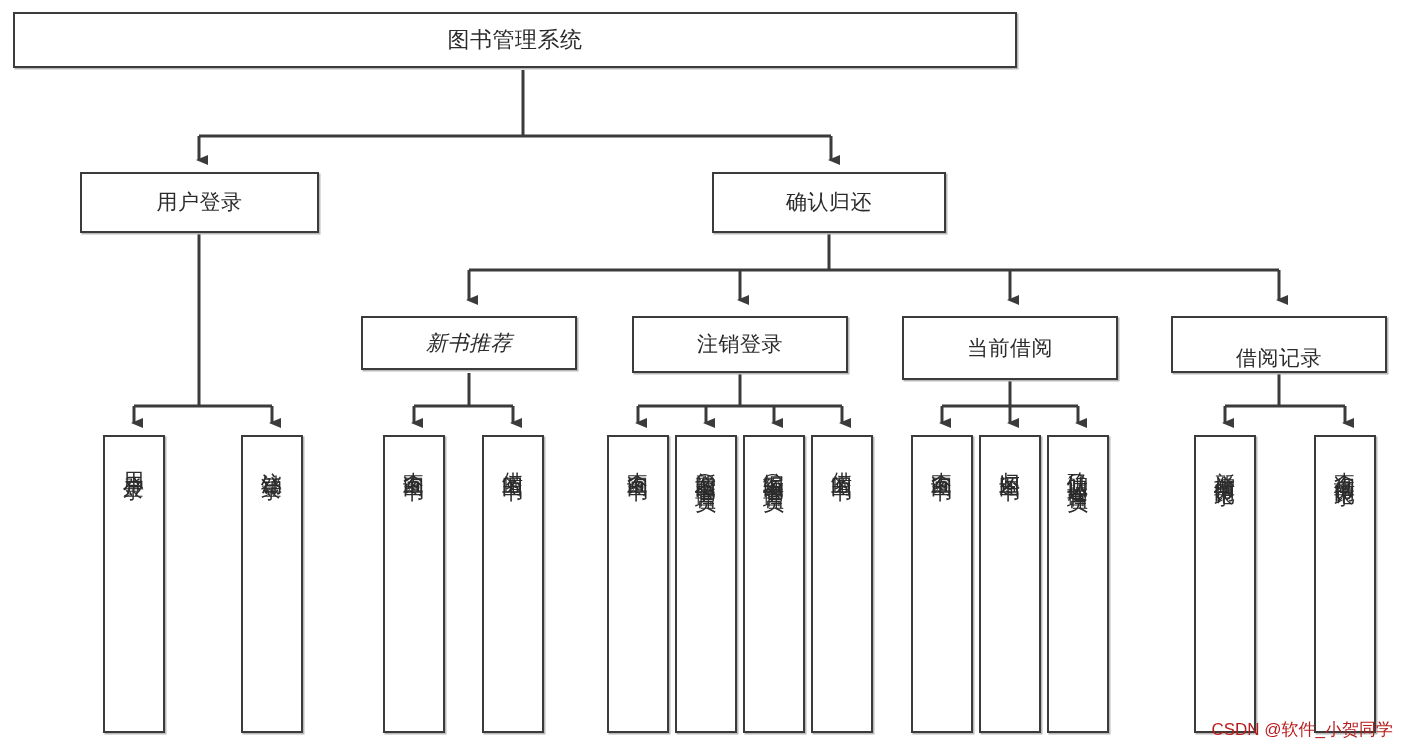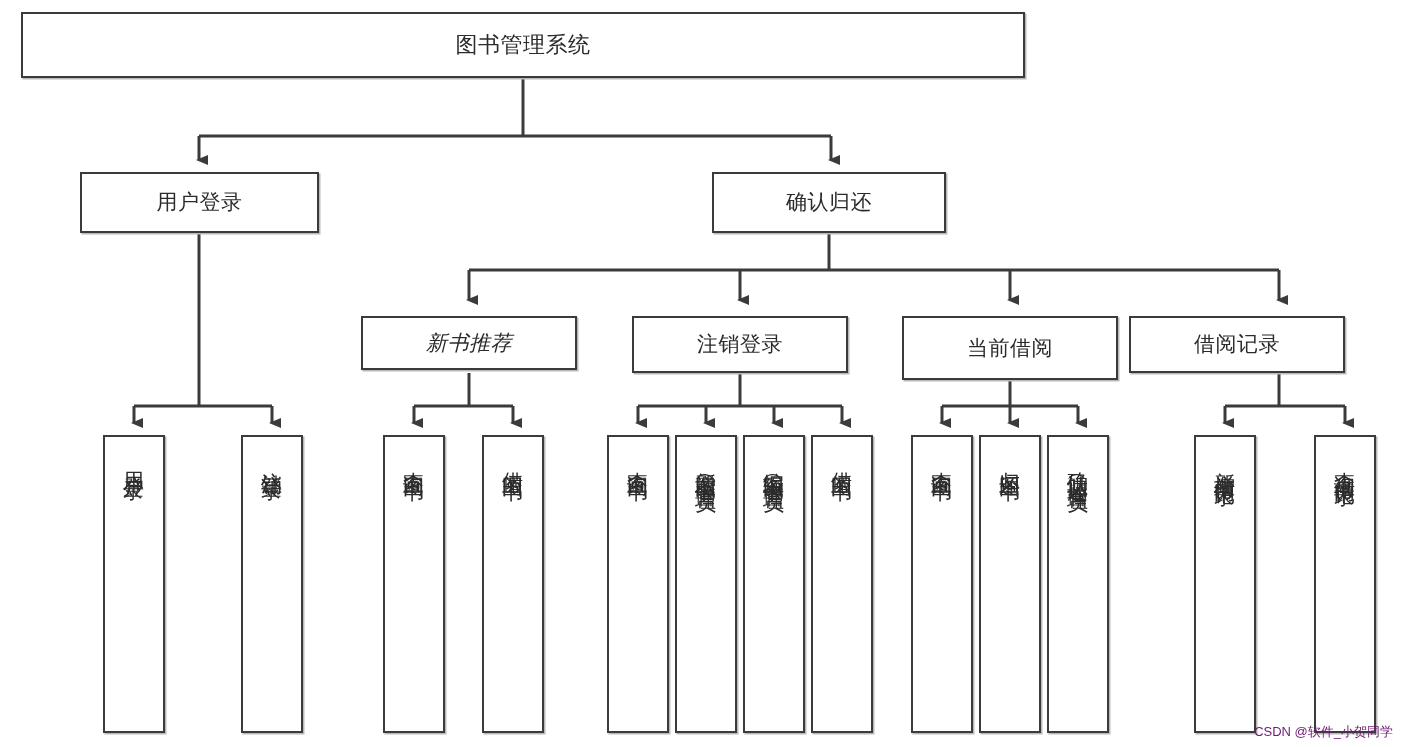--- a/index.html
+++ b/index.html
@@ -57,22 +57,22 @@
     text-orientation: upright;
     font-size: 21px;
     letter-spacing: 3px;
     line-height: 1;
     white-space: nowrap;
   }
   .watermark {
     position: absolute;
     right: 12px;
     bottom: 6px;
-    font-size: 13px;
-    color: #701a75;
+    font-size: 17px;
+    color: #b91c1c;
     z-index: 5;
     white-space: nowrap;
     font-family: "Liberation Sans", "DejaVu Sans", sans-serif;
   }
 </style>
 </head>
 <body>
 
 <div id="canvas">
 
@@ -119,21 +119,21 @@
       <path d="M1010,406 L1010,423" marker-end="url(#arrow)"></path>
       <path d="M1078,406 L1078,423" marker-end="url(#arrow)"></path>
 
       <path d="M1279,373 L1279,406"></path>
       <path d="M1225,406 L1345,406"></path>
       <path d="M1225,406 L1225,423" marker-end="url(#arrow)"></path>
       <path d="M1345,406 L1345,423" marker-end="url(#arrow)"></path>
     </g>
   </svg>
 
-  <div class="node horiz root" style="left:21px; top:12px; width:1004px; height:66px;">
+  <div class="node horiz root" style="left:13px; top:12px; width:1004px; height:56px;">
     <span class="lbl">图书管理系统</span>
   </div>
 
   <div class="node horiz" style="left:80px; top:172px; width:239px; height:61px;">
     <span class="lbl">用户登录</span>
   </div>
 
   <div class="node horiz" style="left:712px; top:172px; width:234px; height:61px;">
     <span class="lbl">确认归还</span>
   </div>
@@ -143,21 +143,21 @@
   </div>
 
   <div class="node horiz" style="left:632px; top:316px; width:216px; height:57px;">
     <span class="lbl">注销登录</span>
   </div>
 
   <div class="node horiz" style="left:902px; top:316px; width:216px; height:64px;">
     <span class="lbl">当前借阅</span>
   </div>
 
-  <div class="node horiz" style="left:1129px; top:316px; width:216px; height:57px;">
+  <div class="node horiz" style="left:1171px; top:316px; width:216px; height:57px;align-items:flex-end;">
     <span class="lbl">借阅记录</span>
   </div>
 
   <div class="node vert" style="left:103px; top:435px; width:62px; height:298px;">
     <span class="lbl">用户登录</span>
   </div>
   <div class="node vert" style="left:241px; top:435px; width:62px; height:298px;">
     <span class="lbl">注销登录</span>
   </div>
 

